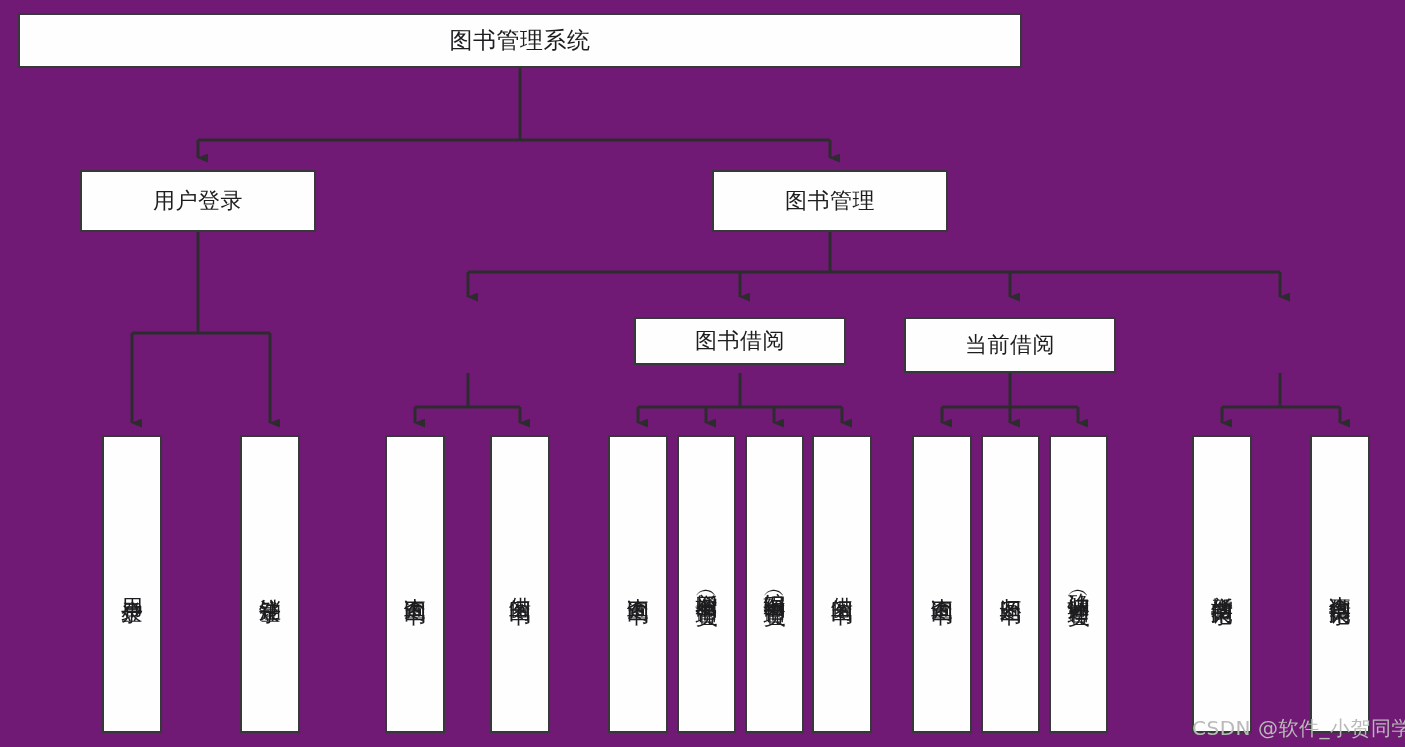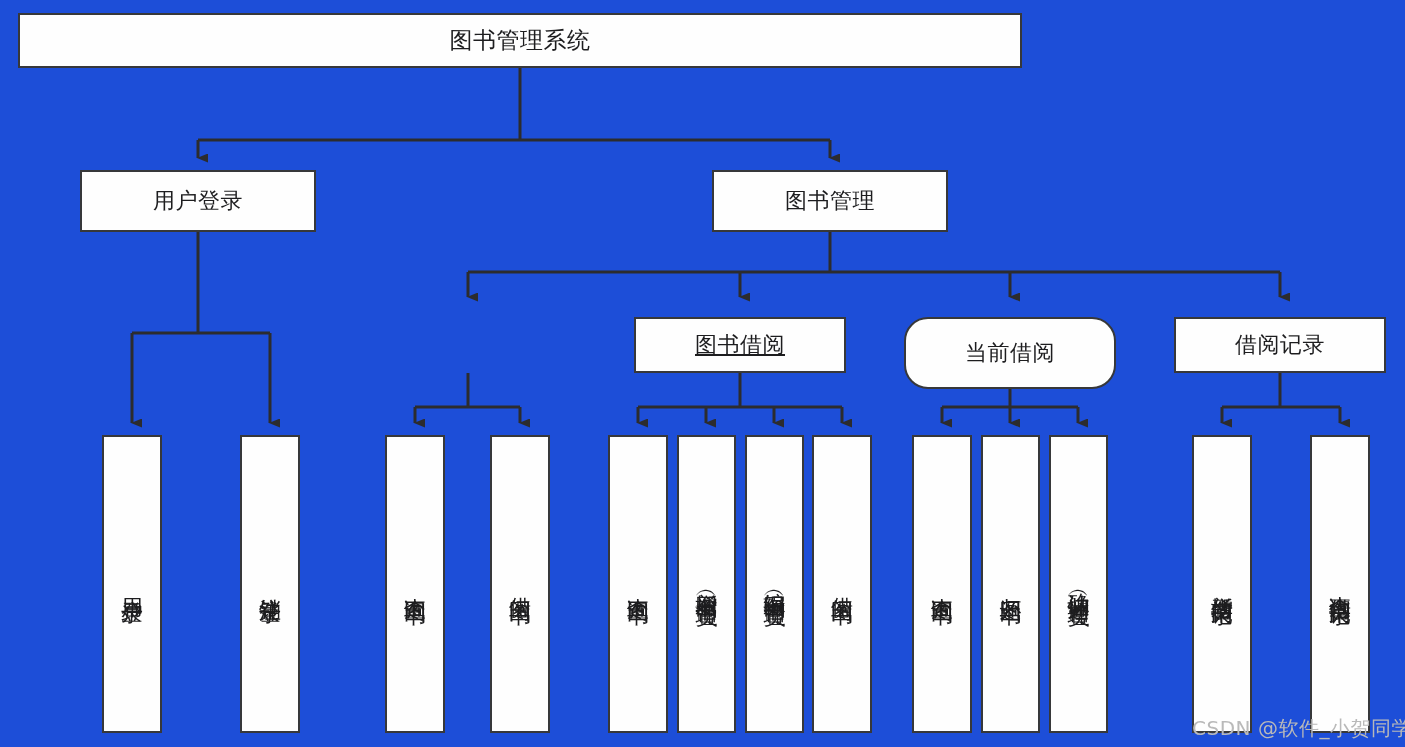--- a/index.html
+++ b/index.html
@@ -7,21 +7,21 @@
     padding: 0;
     background: #ffffff;
   }
   body {
     font-family: "DejaVu Sans", "Liberation Sans", sans-serif;
   }
   #canvas {
     position: relative;
     width: 1405px;
     height: 747px;
-    background: #1d4ed8;
+    background: #701a75;
     overflow: hidden;
   }
   svg#wires {
     position: absolute;
     left: 0;
     top: 0;
     width: 1405px;
     height: 747px;
     pointer-events: none;
   }
@@ -118,28 +118,25 @@
     <span class="label">图书管理系统</span>
   </div>
 
   <div class="node level2" style="left:80px; top:170px; width:236px; height:62px;">
     <span class="label">用户登录</span>
   </div>
   <div class="node level2" style="left:712px; top:170px; width:236px; height:62px;justify-content:center;">
     <span class="label">图书管理</span>
   </div>
 
-  <div class="node level2" style="left:634px; top:317px; width:212px; height:56px;text-decoration:underline;">
+  <div class="node level2" style="left:634px; top:317px; width:212px; height:48px;">
     <span class="label">图书借阅</span>
   </div>
-  <div class="node level2" style="left:904px; top:317px; width:212px; height:72px;border-radius:24px;">
+  <div class="node level2" style="left:904px; top:317px; width:212px; height:56px;">
     <span class="label">当前借阅</span>
-  </div>
-  <div class="node level2" style="left:1174px; top:317px; width:212px; height:56px;">
-    <span class="label">借阅记录</span>
   </div>
 
   <div class="node leaf" style="left:102px; top:435px; width:60px; height:298px;">
     <span class="label">用户登录</span>
   </div>
   <div class="node leaf" style="left:240px; top:435px; width:60px; height:298px;">
     <span class="label">注销登录</span>
   </div>
 
   <div class="node leaf" style="left:385px; top:435px; width:60px; height:298px;">

